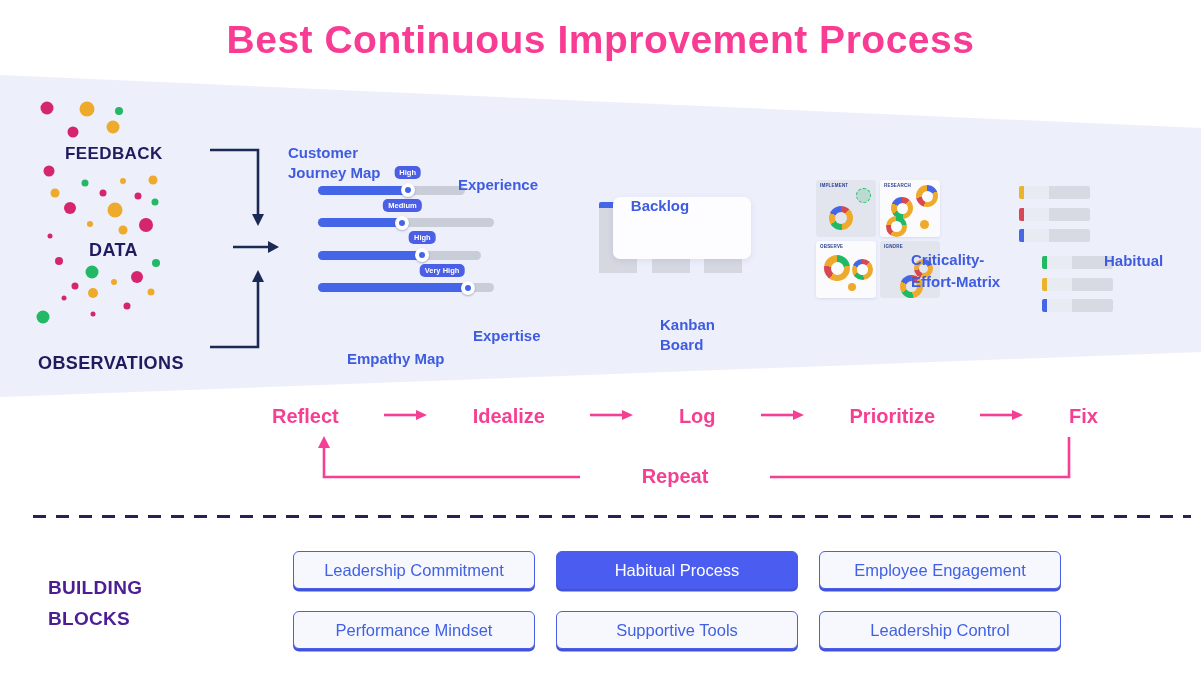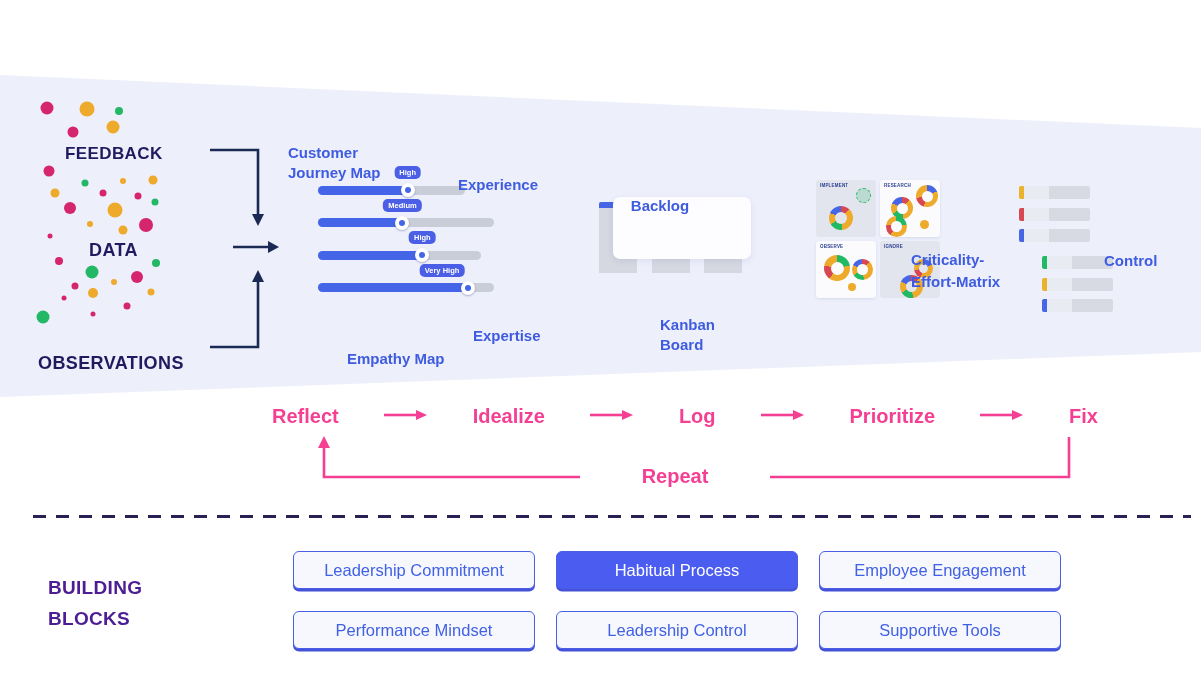--- a/index.html
+++ b/index.html
@@ -90,20 +90,21 @@
     <polygon points="268,241 268,253 279,247" fill="#1b2a55"></polygon>
 
     <path d="M210 347 H258 V282" fill="none" stroke="#1b2a55" stroke-width="2.6"></path>
     <polygon points="252,282 264,282 258,270" fill="#1b2a55"></polygon>
 
     <path d="M1069 437 V477 H770" fill="none" stroke="#f43f93" stroke-width="2.6"></path>
     <path d="M580 477 H324 V447" fill="none" stroke="#f43f93" stroke-width="2.6"></path>
     <polygon points="318,448 330,448 324,436" fill="#f43f93"></polygon>
   </svg>
 
+  <h1 class="page-title">Best Continuous Improvement Process</h1>
 
   <div id="dots">
       <div class="dot" style="left: 47px; top: 108px; width: 13px; height: 13px; background: rgb(214, 37, 111);"></div>
       <div class="dot" style="left: 87px; top: 109px; width: 15px; height: 15px; background: rgb(237, 170, 43);"></div>
       <div class="dot" style="left: 119px; top: 111px; width: 8px; height: 8px; background: rgb(34, 184, 102);"></div>
       <div class="dot" style="left: 73px; top: 132px; width: 11px; height: 11px; background: rgb(214, 37, 111);"></div>
       <div class="dot" style="left: 113px; top: 127px; width: 13px; height: 13px; background: rgb(237, 170, 43);"></div>
       <div class="dot" style="left: 49px; top: 171px; width: 11px; height: 11px; background: rgb(214, 37, 111);"></div>
       <div class="dot" style="left: 85px; top: 183px; width: 7px; height: 7px; background: rgb(34, 184, 102);"></div>
       <div class="dot" style="left: 123px; top: 181px; width: 6px; height: 6px; background: rgb(237, 170, 43);"></div>
@@ -245,21 +246,21 @@
       <div class="rbar" style="left: 1042px; top: 256px;">
         <div class="rmark" style="background: rgb(33, 185, 100);"></div>
       </div>
       <div class="rbar" style="left: 1042px; top: 277.5px;">
         <div class="rmark" style="background: rgb(234, 179, 43);"></div>
       </div>
       <div class="rbar" style="left: 1042px; top: 299px;">
         <div class="rmark" style="background: rgb(70, 102, 229);"></div>
       </div>
     </div>
-  <div class="blue-label" style="left:1104px;top:227px;">Control</div>
+  <div class="blue-label" style="left:1104px;top:227px;">Habitual</div>
 
   <div class="process-row" id="process-row">
       <span class="step">Reflect</span>
       <span><svg width="46" height="12">
           <line x1="1" y1="6" x2="33" y2="6" stroke="#f43f93" stroke-width="2.6"></line>
           <polygon points="33,1 33,11 44,6" fill="#f43f93"></polygon>
         </svg></span>
       <span class="step">Idealize</span>
       <span><svg width="46" height="12">
           <line x1="1" y1="6" x2="33" y2="6" stroke="#f43f93" stroke-width="2.6"></line>
@@ -283,17 +284,17 @@
 
   <div class="bb-heading">
     <span>BUILDING</span><br>
     <span>BLOCKS</span>
   </div>
   <div class="bb-grid" id="bb-grid">
       <div class="bb-btn">Leadership Commitment</div>
       <div class="bb-btn active">Habitual Process</div>
       <div class="bb-btn">Employee Engagement</div>
       <div class="bb-btn">Performance Mindset</div>
+      <div class="bb-btn">Supportive Tools</div>
       <div class="bb-btn">Leadership Control</div>
-      <div class="bb-btn">Supportive Tools</div>
     </div>
 
 </div>
 
 </body></html>

